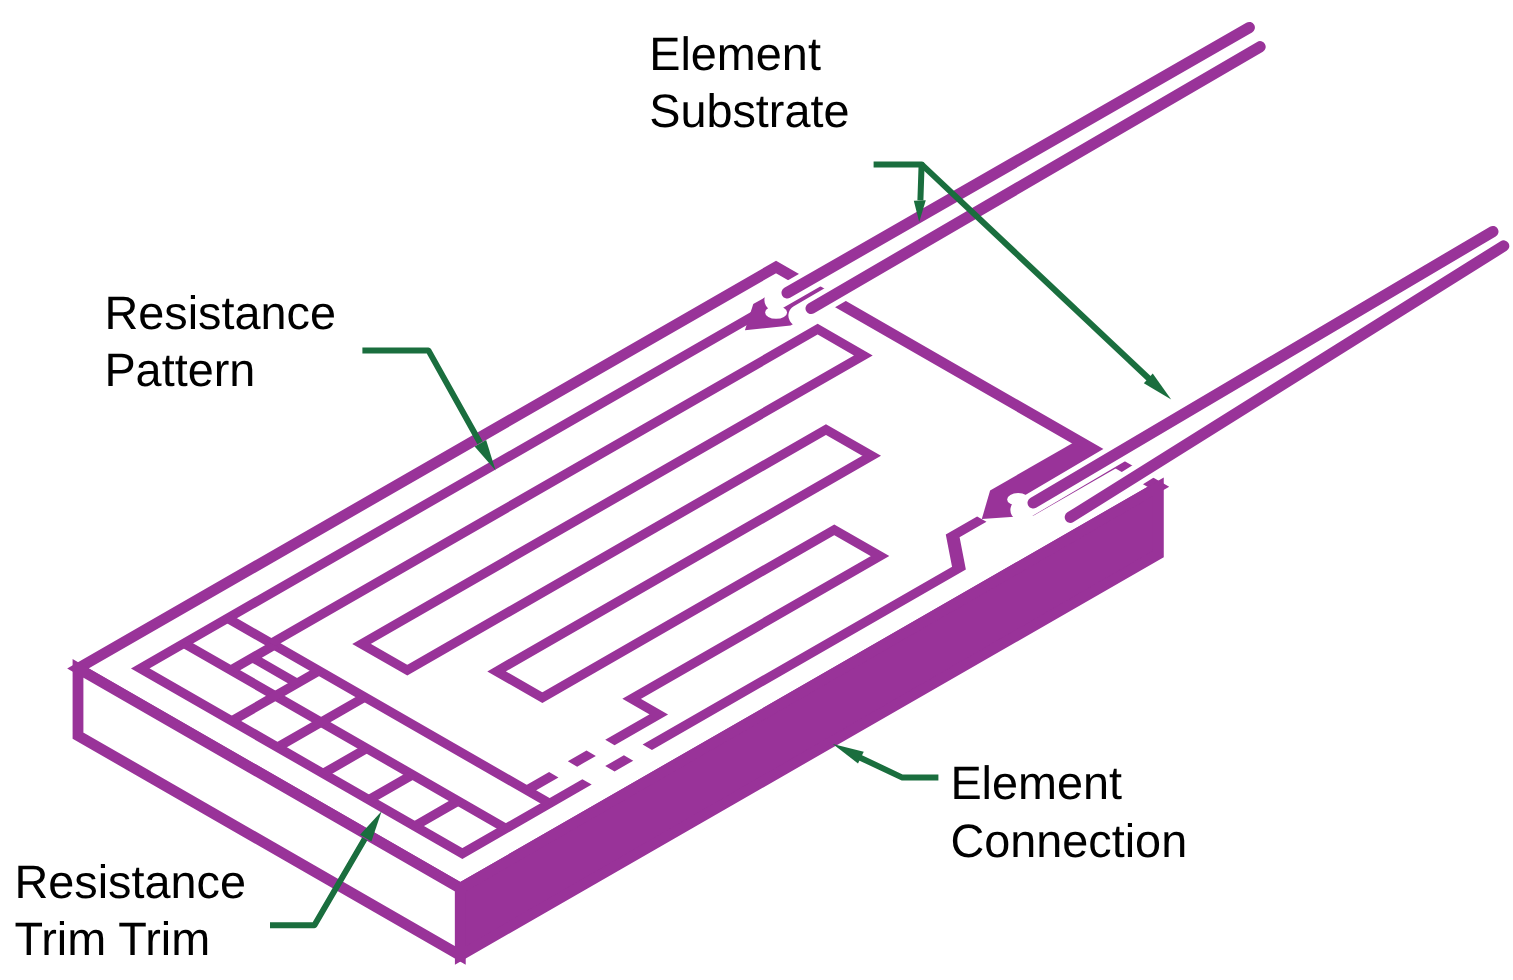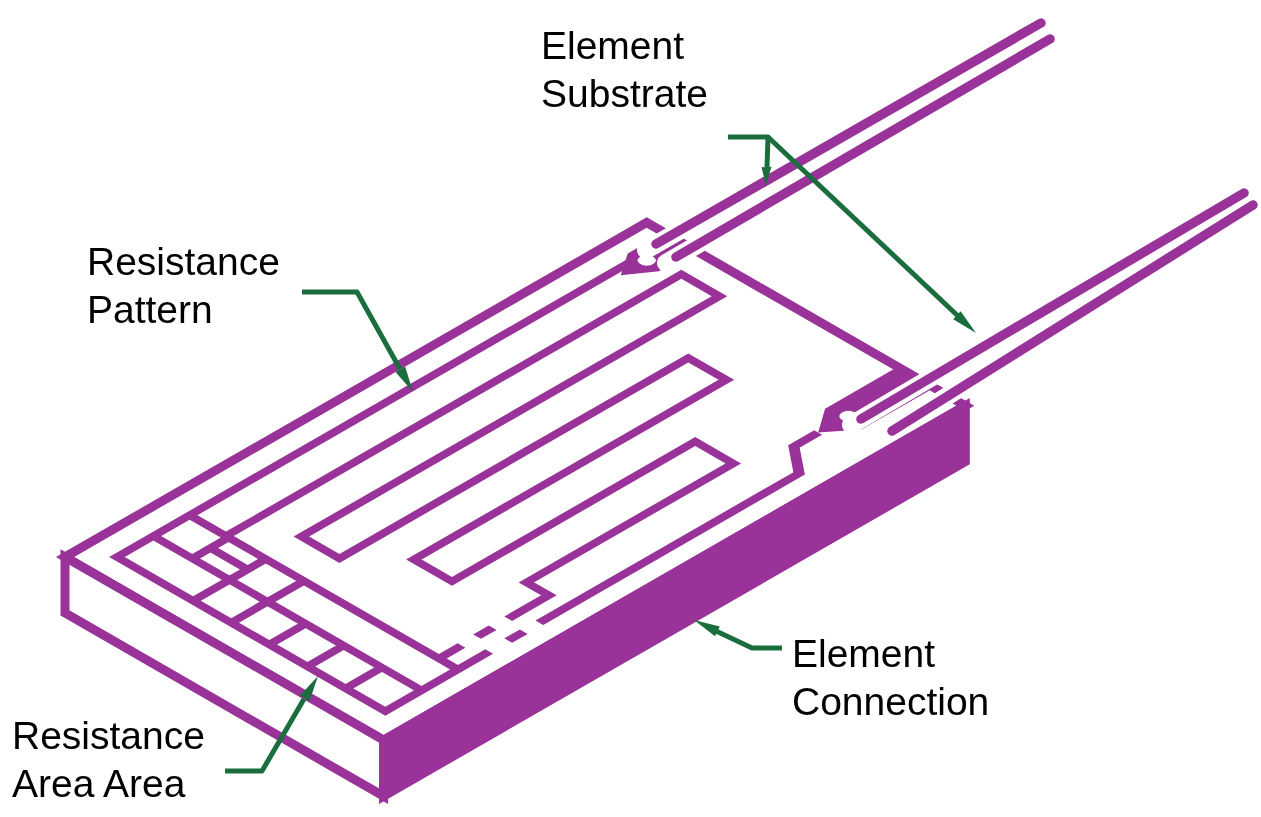--- a/index.html
+++ b/index.html
@@ -100,21 +100,21 @@
     <div>Substrate</div>
   </div>
 
   <div class="label" style="left:87px;top:238px;">
     <div>Resistance</div>
     <div>Pattern</div>
   </div>
 
   <div class="label" style="left:12px;top:712px;">
     <div>Resistance</div>
-    <div>Area Area</div>
+    <div>Trim Trim</div>
   </div>
 
   <div class="label" style="left:792px;top:630px;">
     <div>Element</div>
     <div>Connection</div>
   </div>
 
 </div>
 
 </body></html>

